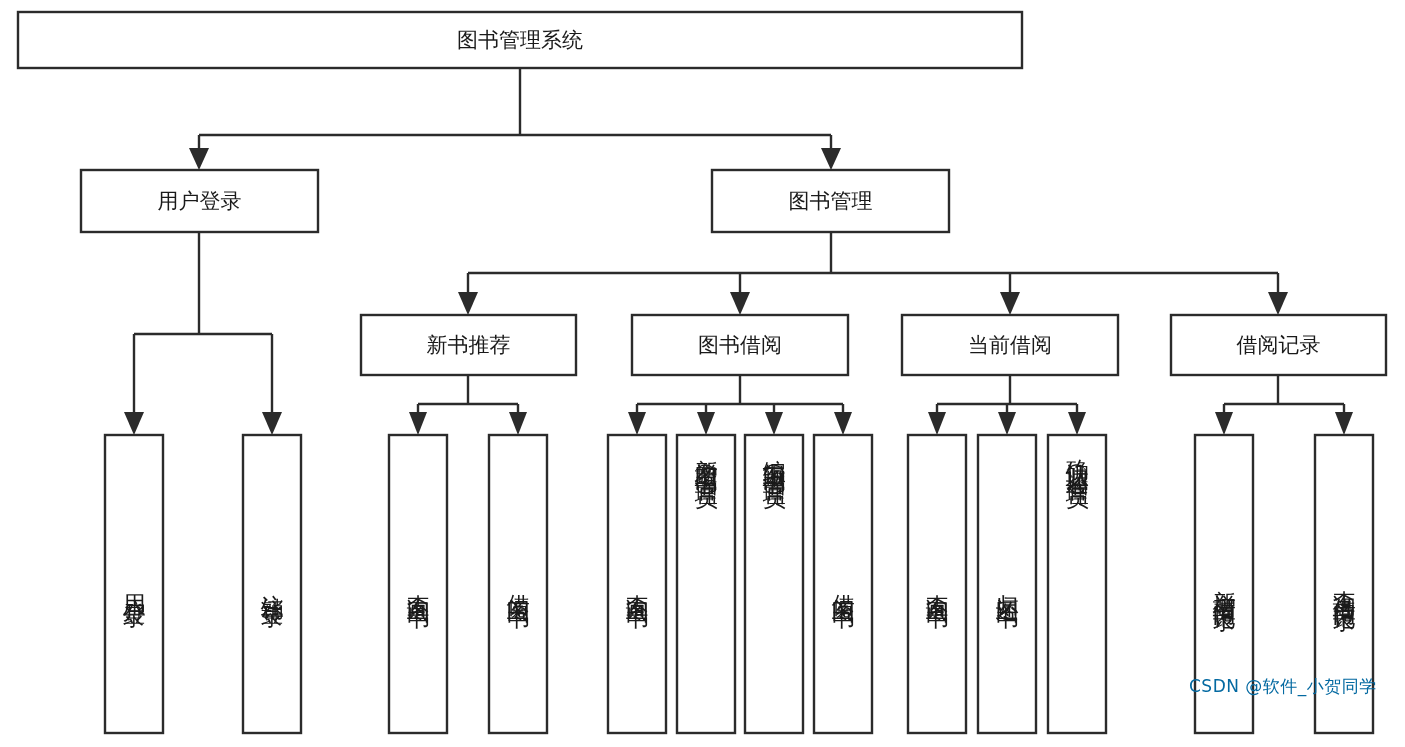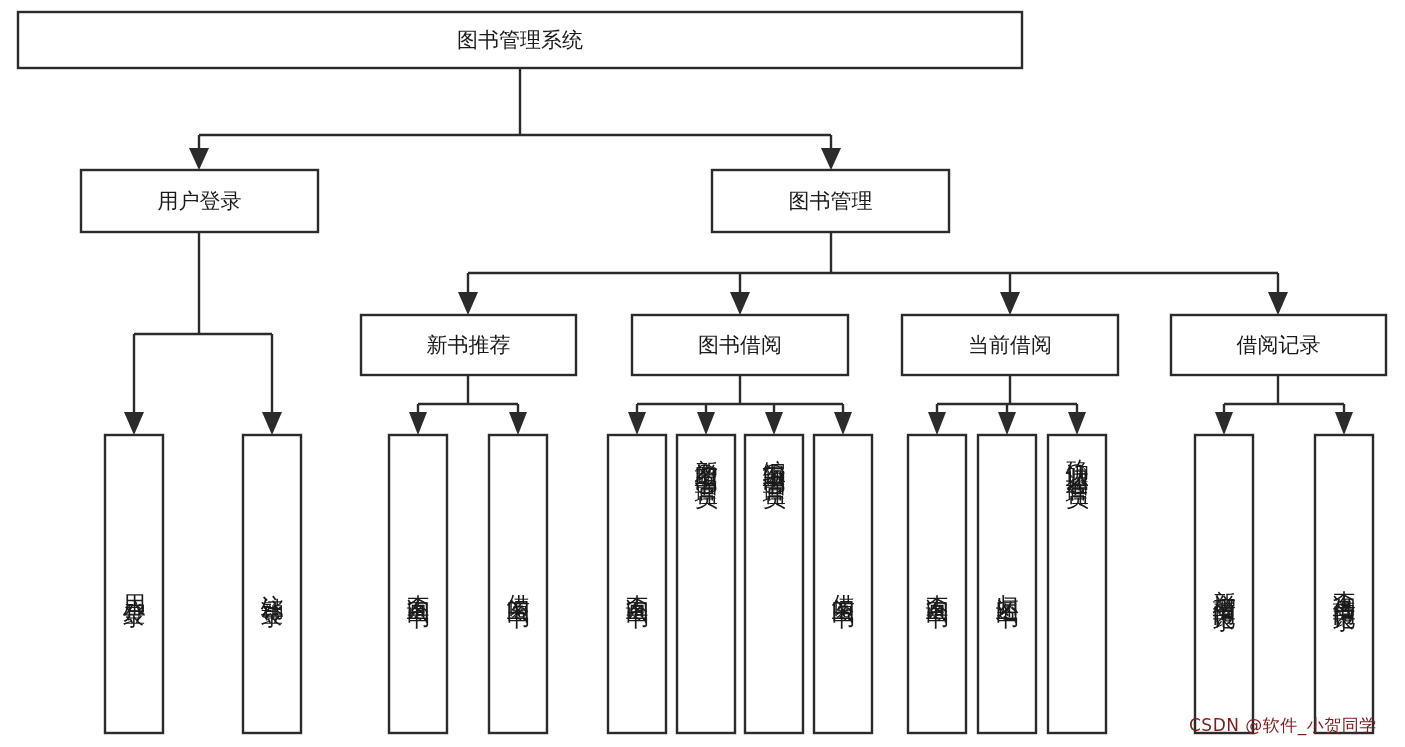--- a/index.html
+++ b/index.html
@@ -65,24 +65,24 @@
     font-family: "DejaVu Sans", "Liberation Sans", sans-serif;
     font-size: 23px;
     line-height: 1.02;
     letter-spacing: 4px;
     color: #1a1a1a;
     white-space: nowrap;
   }
   .watermark {
     position: absolute;
     left: 1189px;
-    top: 714px;
+    top: 675px;
     font-family: "DejaVu Sans", "Liberation Sans", sans-serif;
     font-size: 17px;
-    color: #7f1d1d;
+    color: #0369a1;
     white-space: nowrap;
     letter-spacing: 0.5px;
   }
 </style>
 </head>
 <body>
 
 <div id="diagram-root">
 
   <svg class="canvas" viewBox="0 0 1405 747" xmlns="http://www.w3.org/2000/svg">

